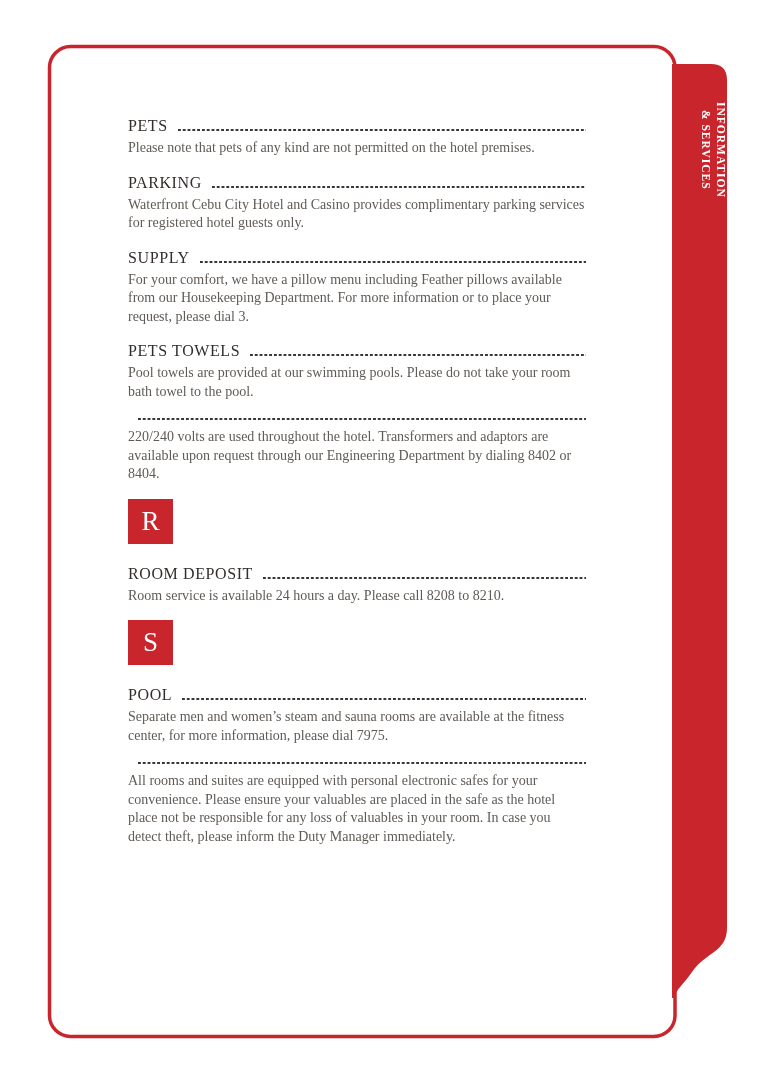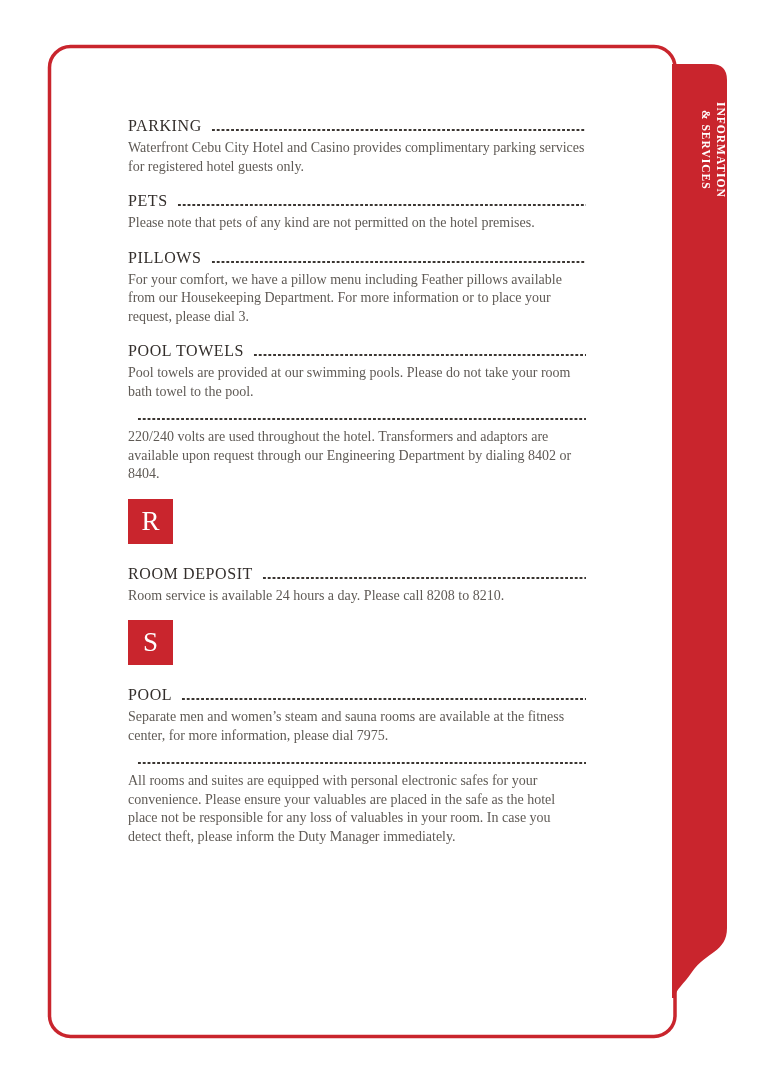--- a/index.html
+++ b/index.html
@@ -107,45 +107,45 @@
 
 <div class="tab-label">
   <span>INFORMATION</span>
   <span>&amp; SERVICES</span>
 </div>
 
 <div class="content">
 
   <section class="entry">
     <h3 class="entry-title">
+      <span>PETS</span>
+      <span class="leader"></span>
+    </h3>
+    <p class="entry-body">Please note that pets of any kind are not permitted on the hotel premises.</p>
+  </section>
+
+  <section class="entry">
+    <h3 class="entry-title">
       <span>PARKING</span>
       <span class="leader"></span>
     </h3>
     <p class="entry-body">Waterfront Cebu City Hotel and Casino provides complimentary parking services for registered hotel guests only.</p>
   </section>
 
   <section class="entry">
     <h3 class="entry-title">
-      <span>PETS</span>
-      <span class="leader"></span>
-    </h3>
-    <p class="entry-body">Please note that pets of any kind are not permitted on the hotel premises.</p>
-  </section>
-
-  <section class="entry">
-    <h3 class="entry-title">
-      <span>PILLOWS</span>
+      <span>SUPPLY</span>
       <span class="leader"></span>
     </h3>
     <p class="entry-body">For your comfort, we have a pillow menu including Feather pillows available from our Housekeeping Department. For more information or to place your request, please dial 3.</p>
   </section>
 
   <section class="entry">
     <h3 class="entry-title">
-      <span>POOL TOWELS</span>
+      <span>PETS TOWELS</span>
       <span class="leader"></span>
     </h3>
     <p class="entry-body">Pool towels are provided at our swimming pools. Please do not take your room bath towel to the pool.</p>
   </section>
 
   <section class="entry">
     <h3 class="entry-title">
       <span class="leader"></span>
     </h3>
     <p class="entry-body">220/240 volts are used throughout the hotel. Transformers and adaptors are available upon request through our Engineering Department by dialing 8402 or 8404.</p>

